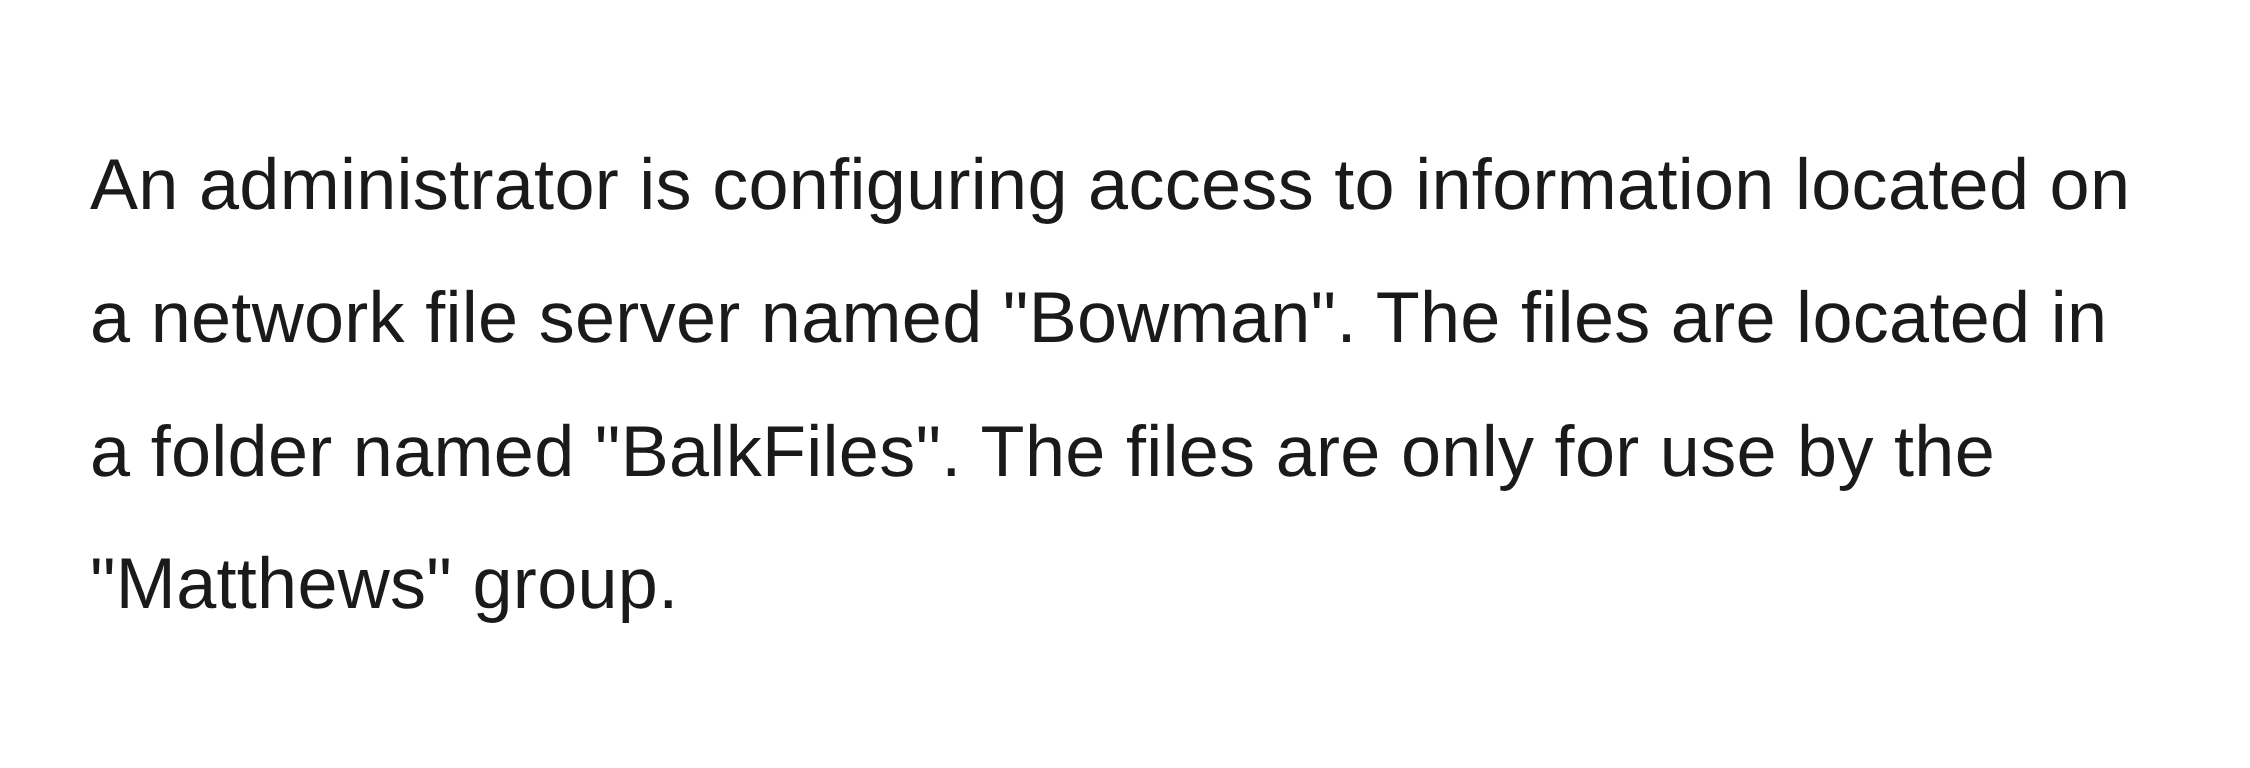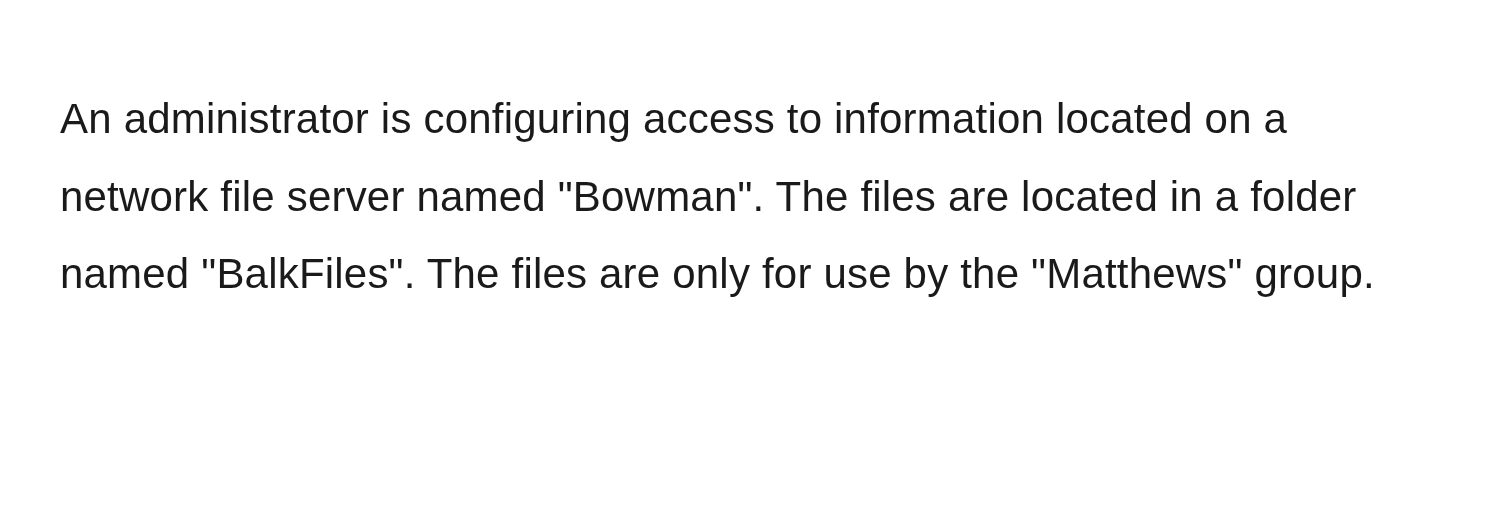--- a/index.html
+++ b/index.html
@@ -8,21 +8,21 @@
       box-sizing: border-box;
     }
     body {
       width: 1500px;
       height: 512px;
       background: #ffffff;
       font-family: -apple-system, BlinkMacSystemFont, "Segoe UI", Helvetica, Arial, sans-serif;
       padding: 80px 60px;
     }
     .paragraph {
-      font-size: 42px;
+      font-size: 48px;
       line-height: 1.85;
       color: #1a1a1a;
       font-weight: 400;
       letter-spacing: 0.2px;
     }
   </style>
 </head>
 <body>
 
 <div class="paragraph">An administrator is configuring access to information located on a network file server named "Bowman". The files are located in a folder named "BalkFiles". The files are only for use by the "Matthews" group.</div>

